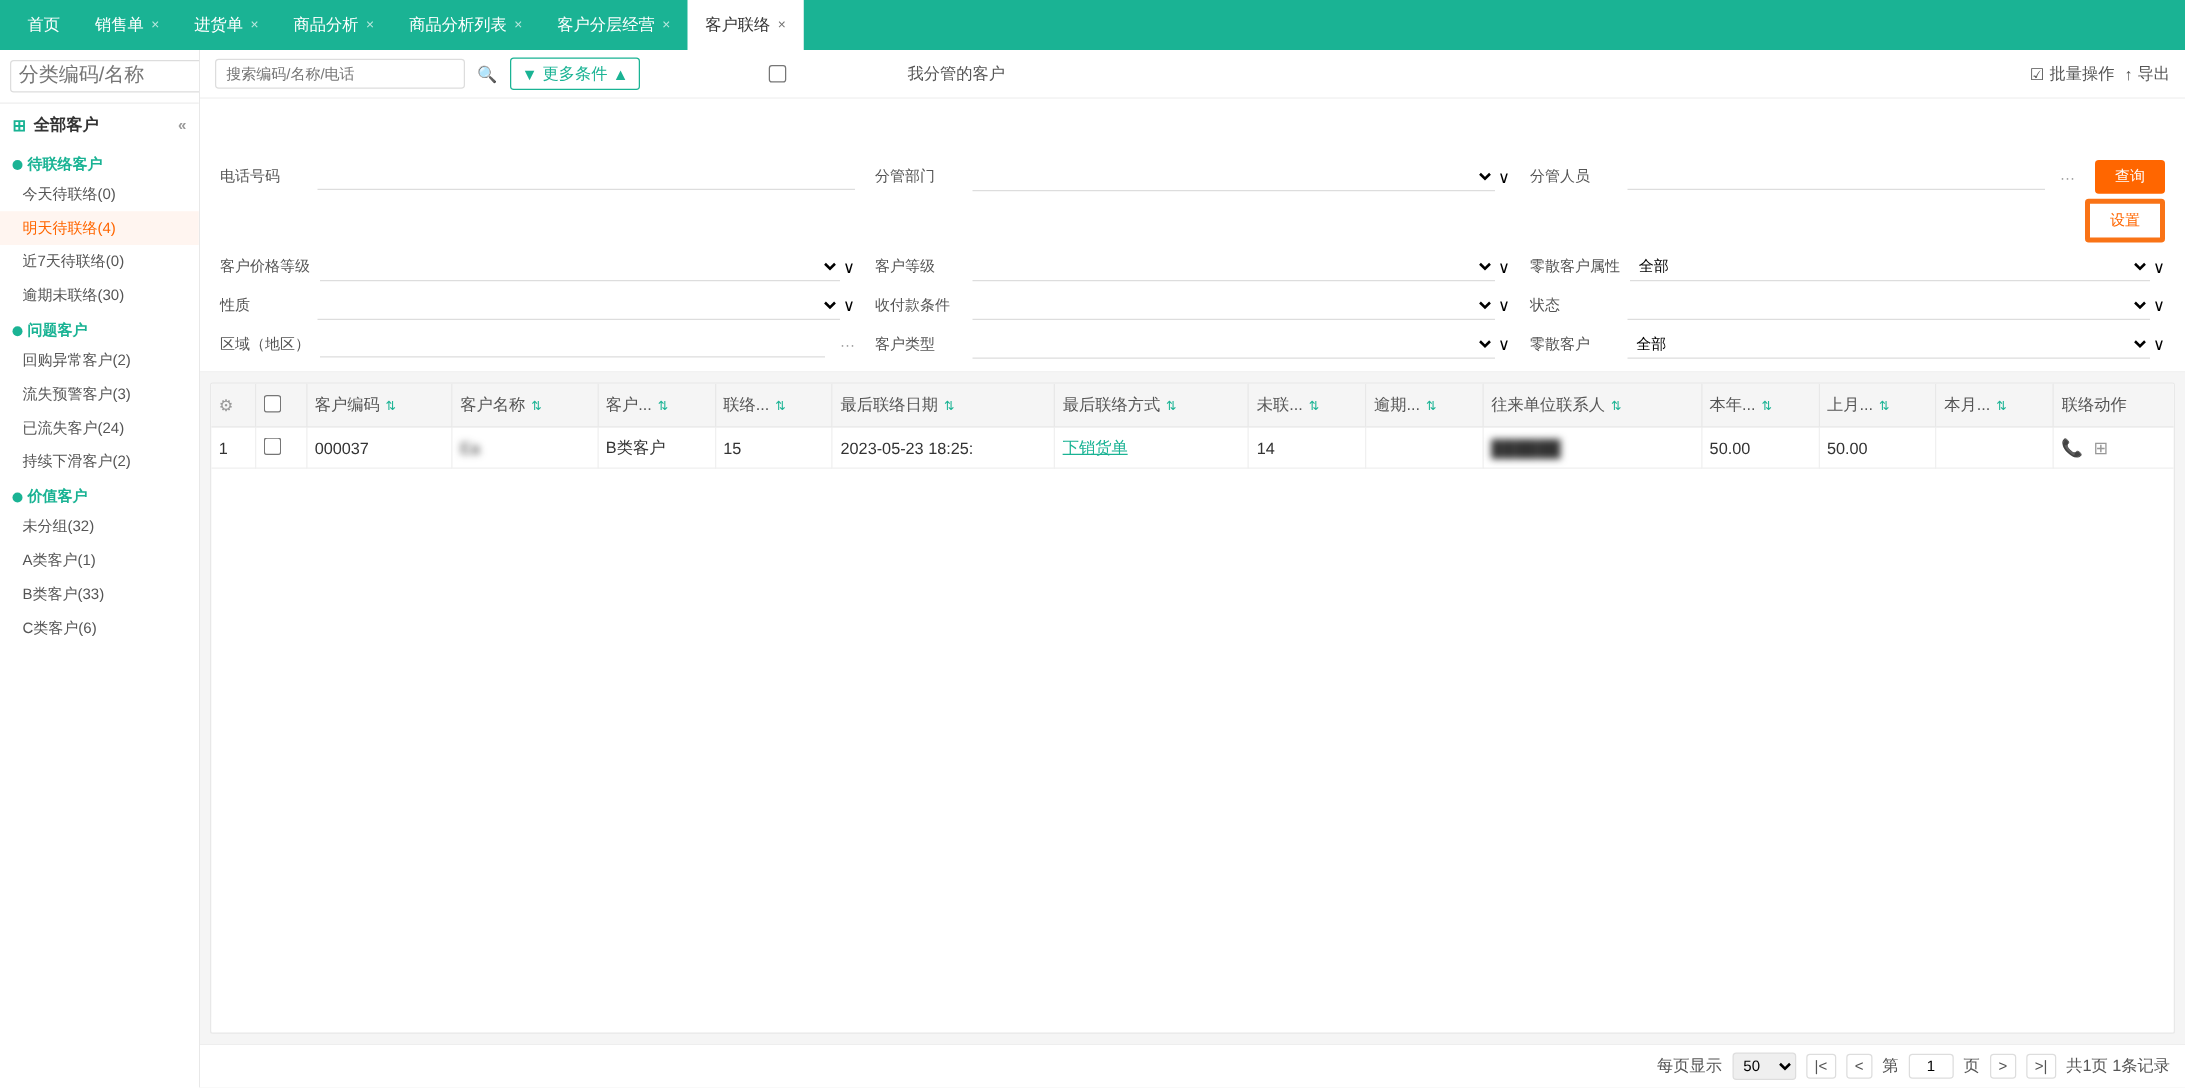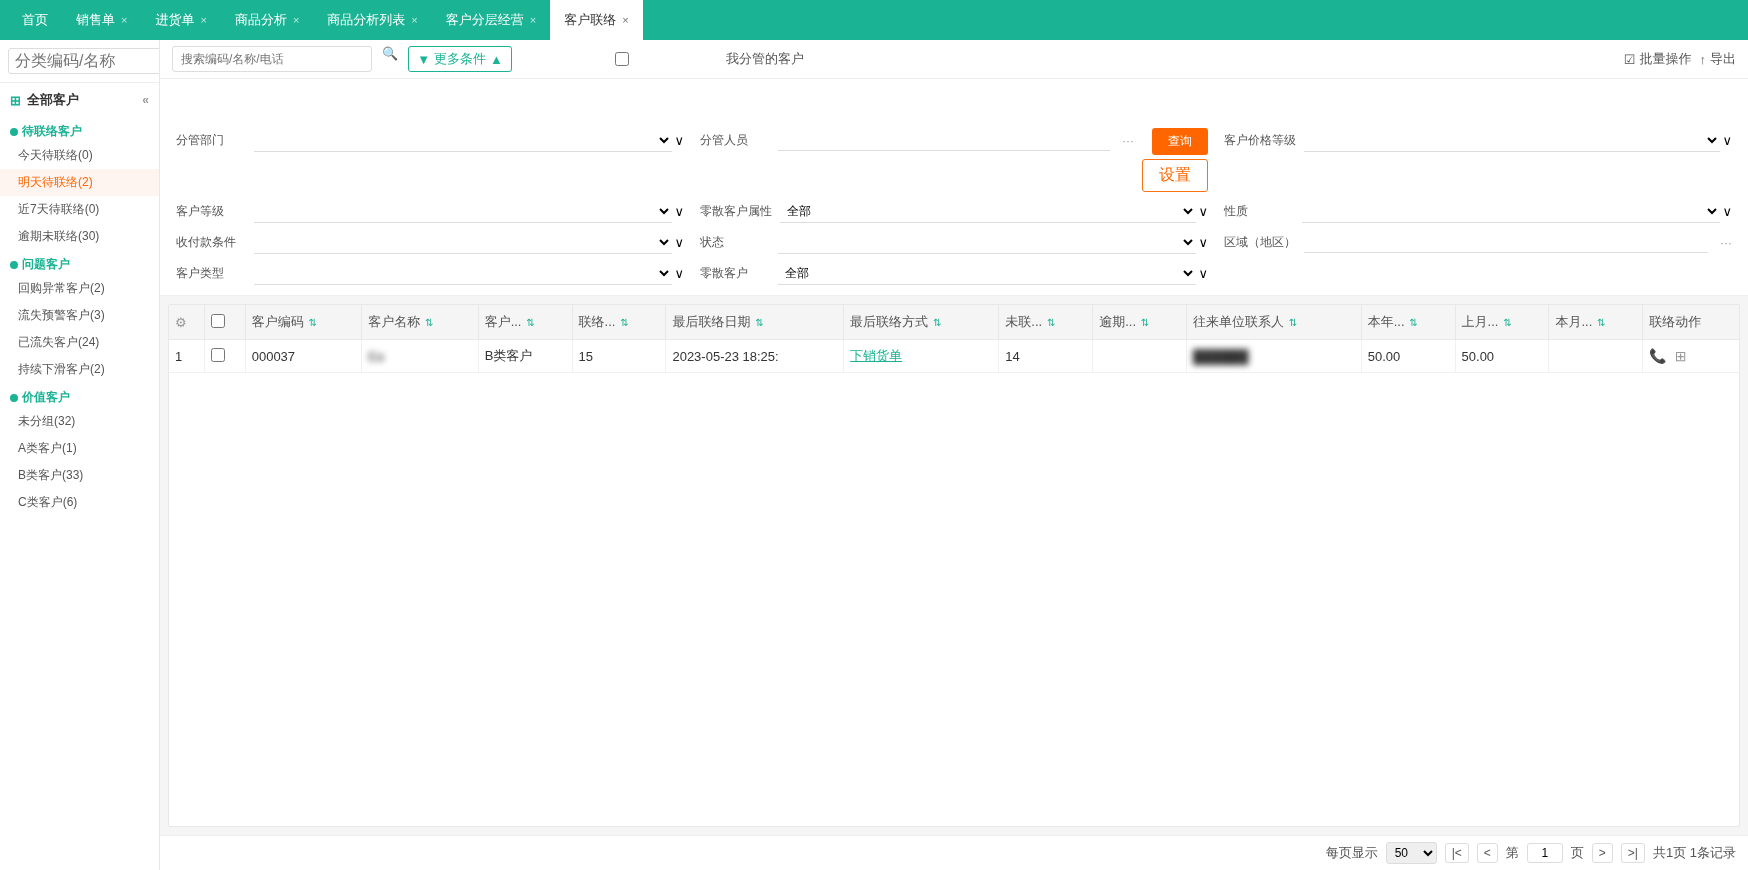--- a/index.html
+++ b/index.html
@@ -22,37 +22,37 @@
     .all-customers .collapse-icon { margin-left: auto; color: #999; font-size: 12px; }
     .sidebar-group-label { font-size: 12px; color: #1ab394; padding: 6px 10px 2px; font-weight: bold; display: flex; align-items: center; gap: 4px; }
     .sidebar-group-label .dot { width: 8px; height: 8px; background: #1ab394; border-radius: 50%; display: inline-block; }
     .sidebar-item { padding: 5px 10px 5px 18px; color: #555; cursor: pointer; font-size: 12px; white-space: nowrap; overflow: hidden; text-overflow: ellipsis; }
     .sidebar-item.active { background: #fff5f0; color: #ff6600; }
 
     
     .content { flex: 1; display: flex; flex-direction: column; overflow: hidden; background: #f5f5f5; }
 
     
-    .filter-bar { background: #fff; padding: 6px 12px; display: flex; gap: 10px; border-bottom: 1px solid #eee; }
+    .filter-bar { background: #fff; padding: 6px 12px; display: flex; align-items: center; gap: 10px; border-bottom: 1px solid #eee; }
     .filter-bar input { border: 1px solid #ddd; border-radius: 3px; padding: 4px 8px; font-size: 12px; width: 200px; outline: none; }
     .filter-btn { display: flex; align-items: center; gap: 4px; color: #1ab394; cursor: pointer; font-size: 12px; border: 1px solid #1ab394; border-radius: 3px; padding: 3px 8px; }
     .filter-checkbox { display: flex; align-items: center; gap: 4px; font-size: 12px; color: #555; cursor: pointer; }
     .filter-bar-right { margin-left: auto; display: flex; align-items: center; gap: 8px; }
     .batch-btn { display: flex; align-items: center; gap: 4px; font-size: 12px; color: #555; cursor: pointer; }
     .export-btn { display: flex; align-items: center; gap: 4px; font-size: 12px; color: #555; cursor: pointer; }
 
     
     .adv-filter { background: #fff; padding: 10px 16px; border-bottom: 1px solid #eee; display: grid; grid-template-columns: 1fr 1fr 1fr; gap: 8px 16px; }
     .filter-row { display: flex; align-items: center; gap: 8px; }
     .filter-label { font-size: 12px; color: #555; white-space: nowrap; min-width: 70px; }
     .filter-input { flex: 1; border: none; border-bottom: 1px solid #ddd; padding: 3px 4px; font-size: 12px; outline: none; background: transparent; }
     .filter-dots { color: #999; font-size: 12px; margin-left: 4px; cursor: pointer; }
     .filter-actions { display: flex; flex-direction: column; gap: 4px; align-items: flex-end; justify-content: center; }
     .btn-query { background: #ff6600; color: #fff; border: none; border-radius: 3px; padding: 5px 16px; cursor: pointer; font-size: 12px; margin-top: 39px; }
-    .btn-set { background: #fff; color: #ff6600; border: 1px solid #f97316; border-radius: 3px; padding: 5px 16px; cursor: pointer; font-size: 16px; }
+    .btn-set { background: #fff; color: #ff6600; border: 4px solid #f97316; border-radius: 3px; padding: 5px 16px; cursor: pointer; font-size: 12px; }
     .select-with-arrow { display: flex; align-items: center; gap: 2px; flex: 1; }
     .select-with-arrow select { flex: 1; border: none; border-bottom: 1px solid #ddd; outline: none; background: transparent; font-size: 12px; padding: 3px; cursor: pointer; }
 
     
     .table-container { flex: 1; overflow: auto; background: #fff; margin: 8px; border: 1px solid #e8e8e8; border-radius: 2px; }
     table { width: 100%; border-collapse: collapse; font-size: 12px; }
     thead tr { background: #f5f5f5; }
     th { padding: 8px 6px; border-bottom: 1px solid #e8e8e8; border-right: 1px solid #e8e8e8; color: #555; font-weight: normal; white-space: nowrap; text-align: left; cursor: pointer; }
     th:last-child { border-right: none; }
     td { padding: 7px 6px; border-bottom: 1px solid #f0f0f0; border-right: 1px solid #f0f0f0; color: #333; white-space: nowrap; }
@@ -101,21 +101,21 @@
     </div>
     <div class="all-customers">
       <span style="margin-right:6px; color:#1ab394;">⊞</span>
       <span>全部客户</span>
       <span class="collapse-icon">«</span>
     </div>
     <div id="sidebar-groups">
         <div>
           <div class="sidebar-group-label"><span class="dot"></span> 待联络客户</div>
           <div class="sidebar-item">今天待联络(0)</div>
-          <div class="sidebar-item active">明天待联络(2)</div>
+          <div class="sidebar-item active">明天待联络(4)</div>
           <div class="sidebar-item">近7天待联络(0)</div>
           <div class="sidebar-item">逾期未联络(30)</div>
         </div>
         <div>
           <div class="sidebar-group-label"><span class="dot"></span> 问题客户</div>
           <div class="sidebar-item">回购异常客户(2)</div>
           <div class="sidebar-item">流失预警客户(3)</div>
           <div class="sidebar-item">已流失客户(24)</div>
           <div class="sidebar-item">持续下滑客户(2)</div>
         </div>
@@ -150,20 +150,24 @@
         </div>
         <div class="export-btn">
           <span>↑</span>
           <span>导出</span>
         </div>
       </div>
     </div>
 
     <div class="adv-filter">
 
+      <div class="filter-row">
+        <span class="filter-label">电话号码</span>
+        <input class="filter-input" style="">
+      </div>
       <div class="filter-row">
         <span class="filter-label">分管部门</span>
         <div class="select-with-arrow">
           <select><option></option></select>
           <span>∨</span>
         </div>
       </div>
       <div class="filter-row">
         <span class="filter-label">分管人员</span>
         <input class="filter-input" style="">

